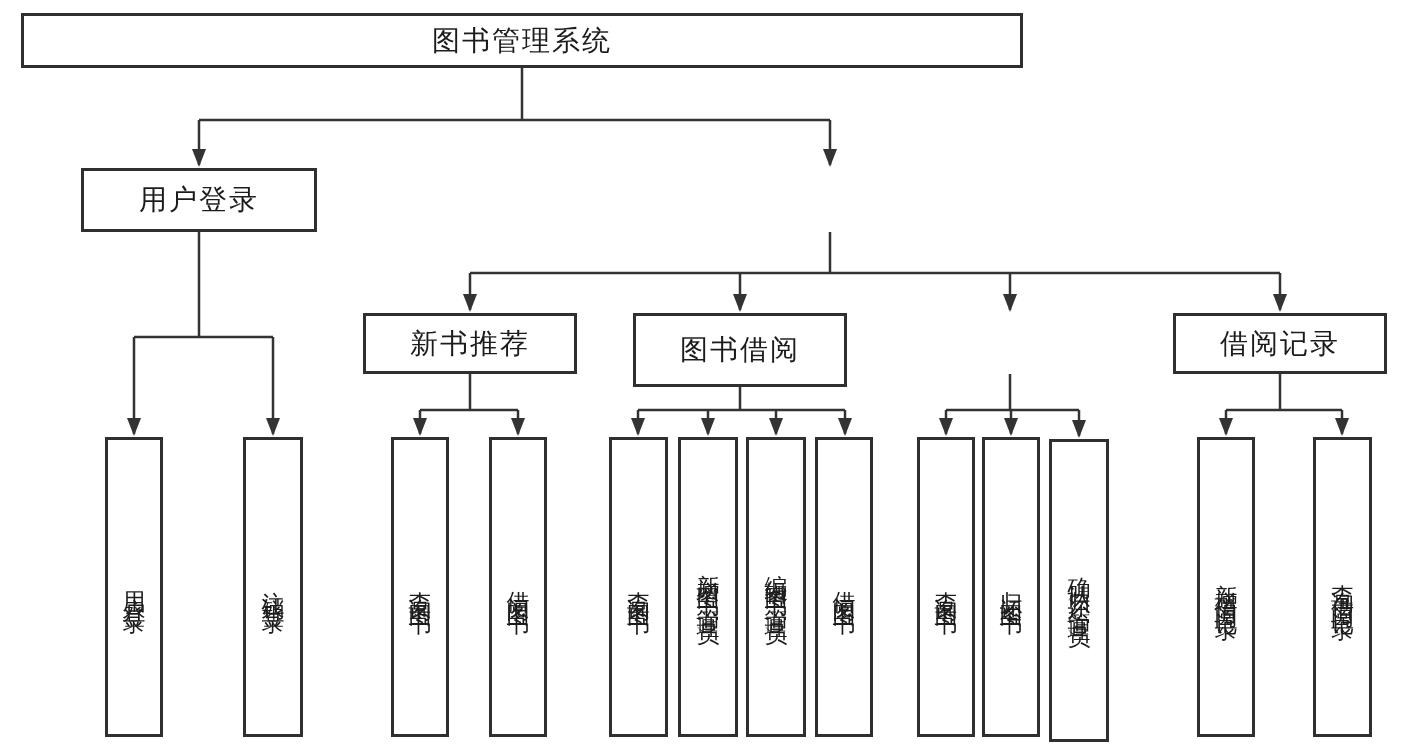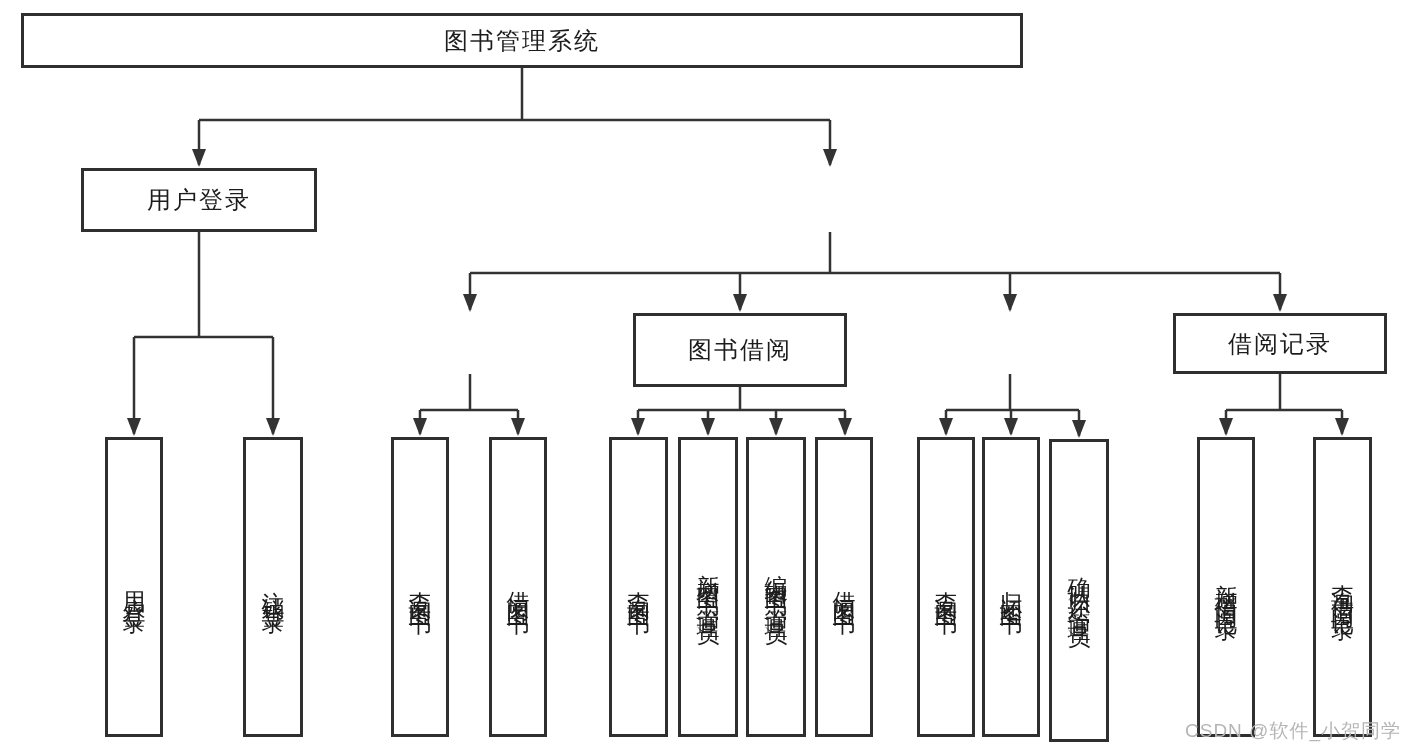--- a/index.html
+++ b/index.html
@@ -14,21 +14,21 @@
   .box{
     position:absolute;
     box-sizing:border-box;
     background:#ffffff;
     border:3px solid #2f2f2f;
     color:#1c1c1c;
     display:flex;align-items:center;justify-content:center;
     text-align:center;
   }
   .box.h{
-    font-size:24px;
+    font-size:28px;
     letter-spacing:2px;
     white-space:nowrap;
   }
   .box.v{
     font-size:23px;
     writing-mode:vertical-rl;
     text-orientation:mixed;
     letter-spacing:7px;
     line-height:1;
   }
@@ -97,20 +97,21 @@
       <path d="M1280,374 V410 M1226,410 H1342"></path>
       <line x1="1226" y1="410" x2="1226" y2="434" marker-end="url(#arrow)"></line>
       <line x1="1342" y1="410" x2="1342" y2="434" marker-end="url(#arrow)"></line>
     </g>
   </svg>
 
   <div class="box h" style="left:21px;top:13px;width:1002px;height:55px">图书管理系统</div>
 
   <div class="box h" style="left:81px;top:168px;width:236px;height:64px">用户登录</div>
 
+  <div class="box h" style="left:363px;top:313px;width:214px;height:61px">新书推荐</div>
   <div class="box h" style="left:633px;top:313px;width:214px;height:74px">图书借阅</div>
   <div class="box h" style="left:1173px;top:313px;width:214px;height:61px">借阅记录</div>
 
   <div class="box v" style="left:105px;top:437px;width:58px;height:300px">用户登录</div>
   <div class="box v" style="left:243px;top:437px;width:60px;height:300px">注销登录</div>
 
   <div class="box v" style="left:391px;top:437px;width:58px;height:300px">查询图书</div>
   <div class="box v" style="left:489px;top:437px;width:58px;height:300px">借阅图书</div>
 
   <div class="box v" style="left:609px;top:437px;width:59px;height:300px">查询图书</div>
@@ -118,15 +119,14 @@
   <div class="box v" style="left:746px;top:437px;width:60px;height:300px">编辑图书（管理员）</div>
   <div class="box v" style="left:815px;top:437px;width:58px;height:300px">借阅图书</div>
 
   <div class="box v" style="left:917px;top:437px;width:58px;height:300px">查询图书</div>
   <div class="box v" style="left:982px;top:437px;width:58px;height:300px">归还图书</div>
   <div class="box v" style="left:1049px;top:439px;width:60px;height:303px">确认归还（管理员）</div>
 
   <div class="box v" style="left:1197px;top:437px;width:58px;height:300px">新增借阅记录</div>
   <div class="box v" style="left:1313px;top:437px;width:59px;height:300px">查询借阅记录</div>
 
-  <div class="watermark" style="left:1185px;top:718px;color:#b5b5b5">CSDN @软件_小贺同学</div>
 
 </div>
 
 </body></html>

